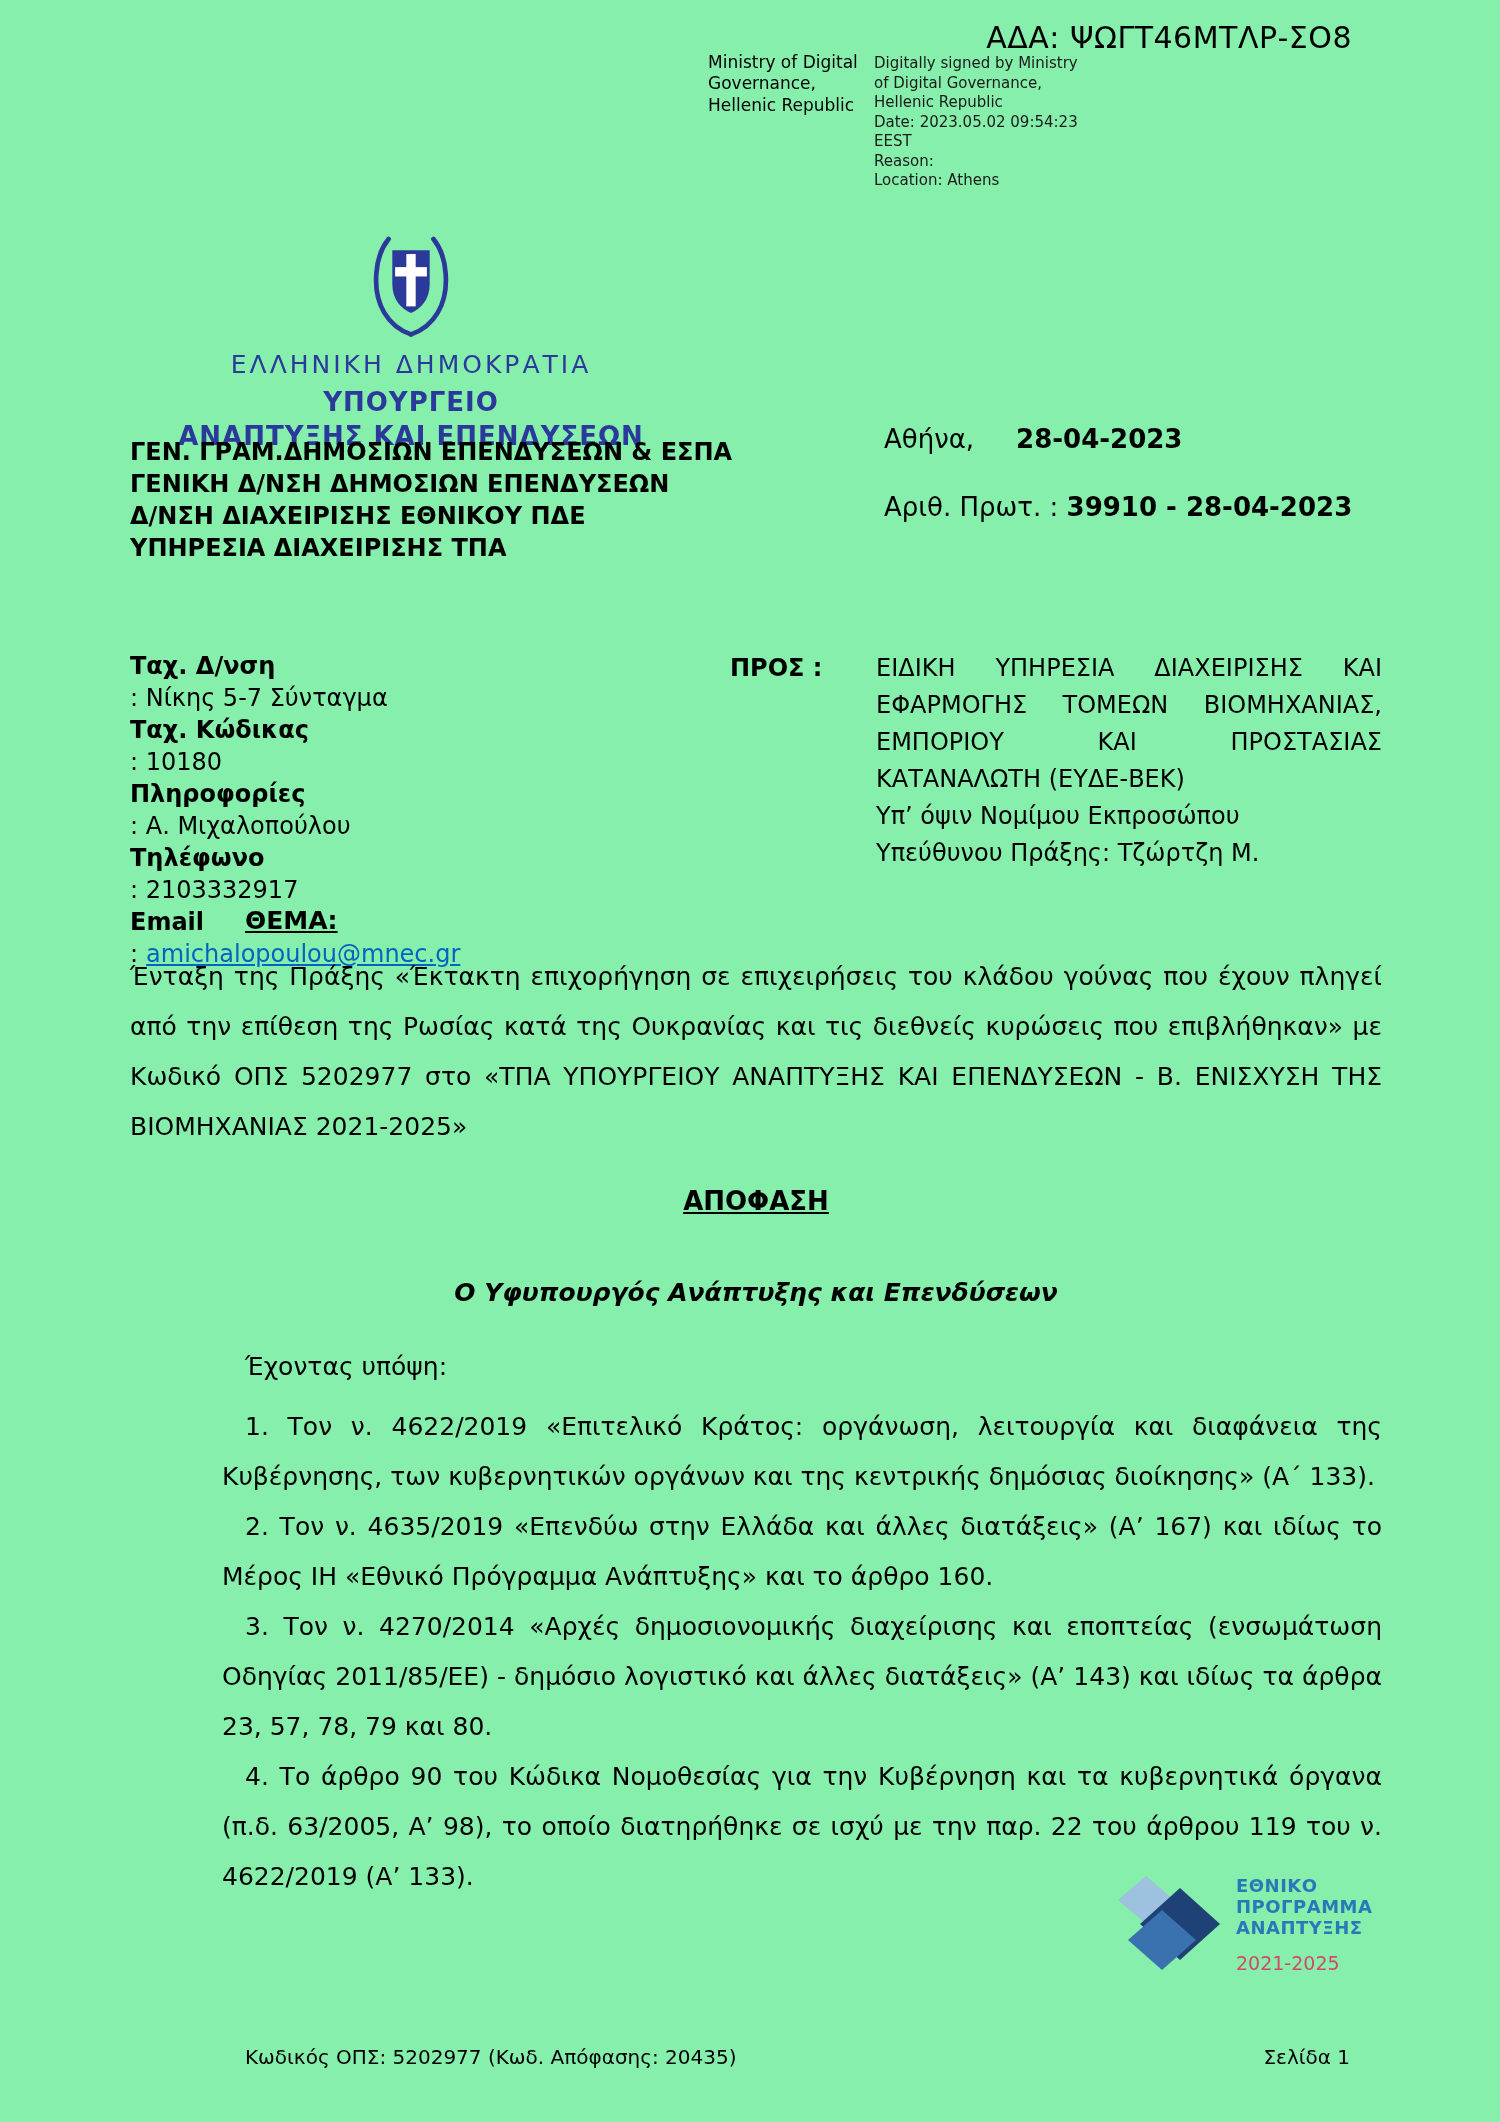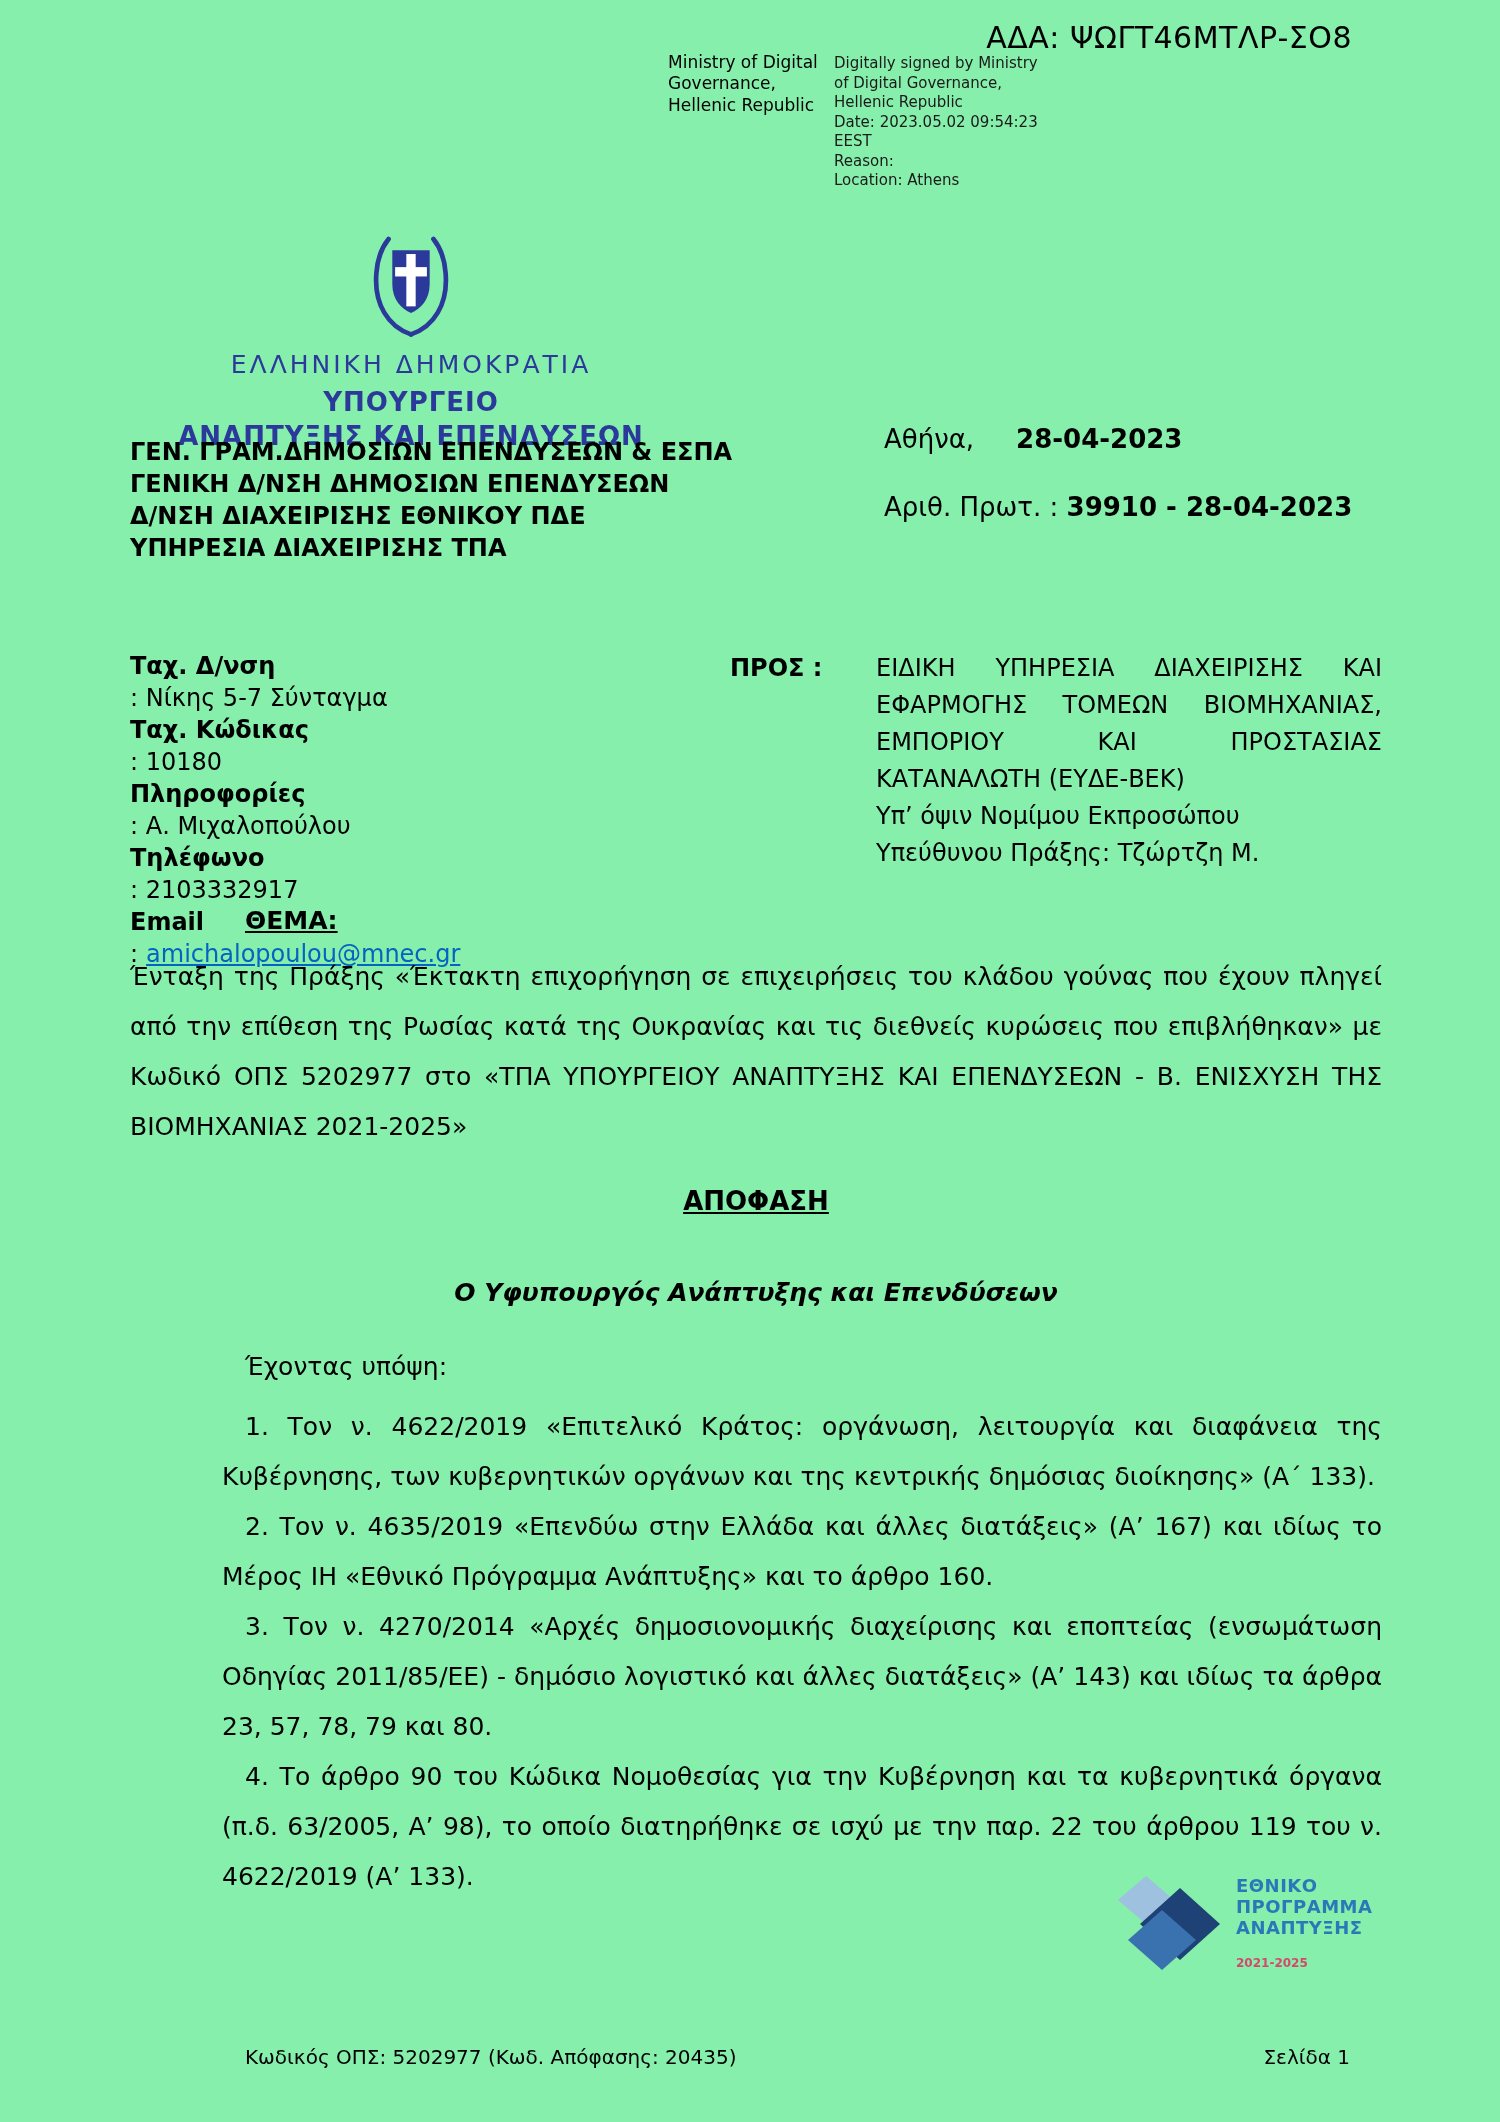--- a/index.html
+++ b/index.html
@@ -20,21 +20,21 @@
   
   .ada {
     position: absolute;
     top: 20px;
     right: 148px;
     font-size: 30px;
     letter-spacing: 0.5px;
   }
   .sig {
     position: absolute;
-    left: 668px;
+    left: 708px;
     top: 52px;
     display: flex;
     gap: 14px;
   }
   .sig-signer {
     font-size: 17px;
     line-height: 1.25;
     width: 152px;
     white-space: pre-line;
   }
@@ -187,22 +187,22 @@
   }
   .epa-text { line-height: 21px; }
   .epa-text .blue {
     color: var(--logo-text-blue, #2b78b9);
     font-size: 18px;
     font-weight: bold;
     letter-spacing: 0.5px;
   }
   .epa-text .years {
     color: var(--logo-years-red, #d4486b);
-    font-size: 12px;
-    font-weight: bold;
+    font-size: 19px;
+    font-weight: normal;
     margin-top: 15px;
   }
 
   
   .footer-left {
     position: absolute;
     left: 245px;
     top: 2045px;
     font-size: 20px;
   }

